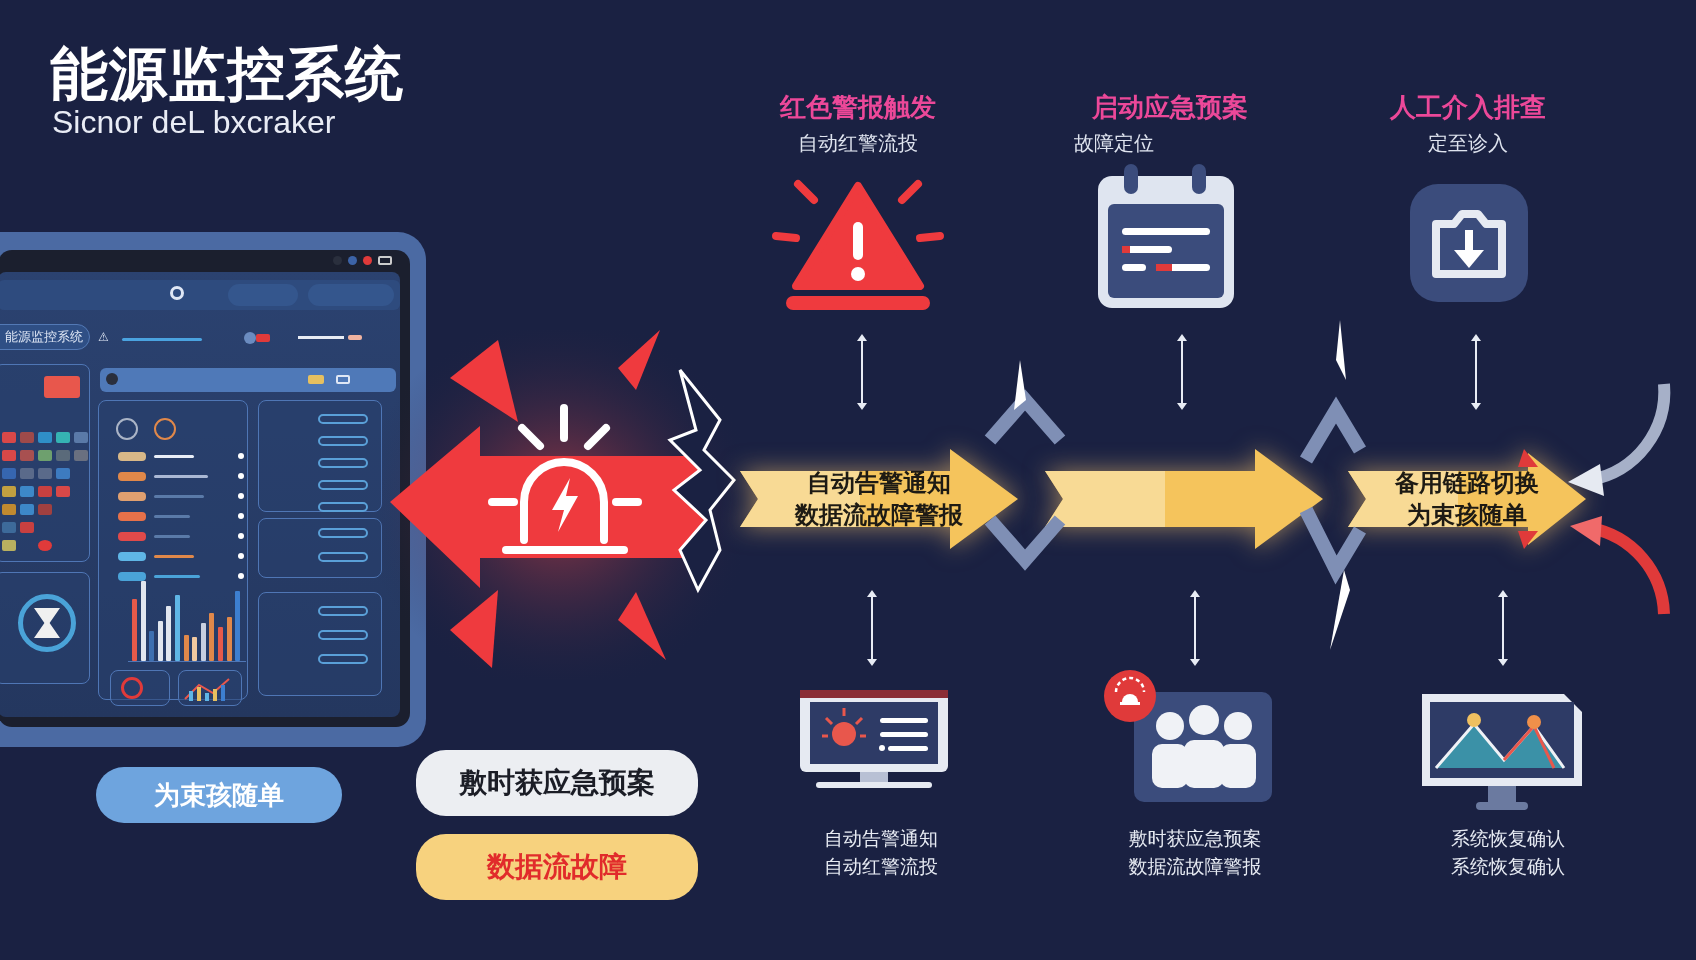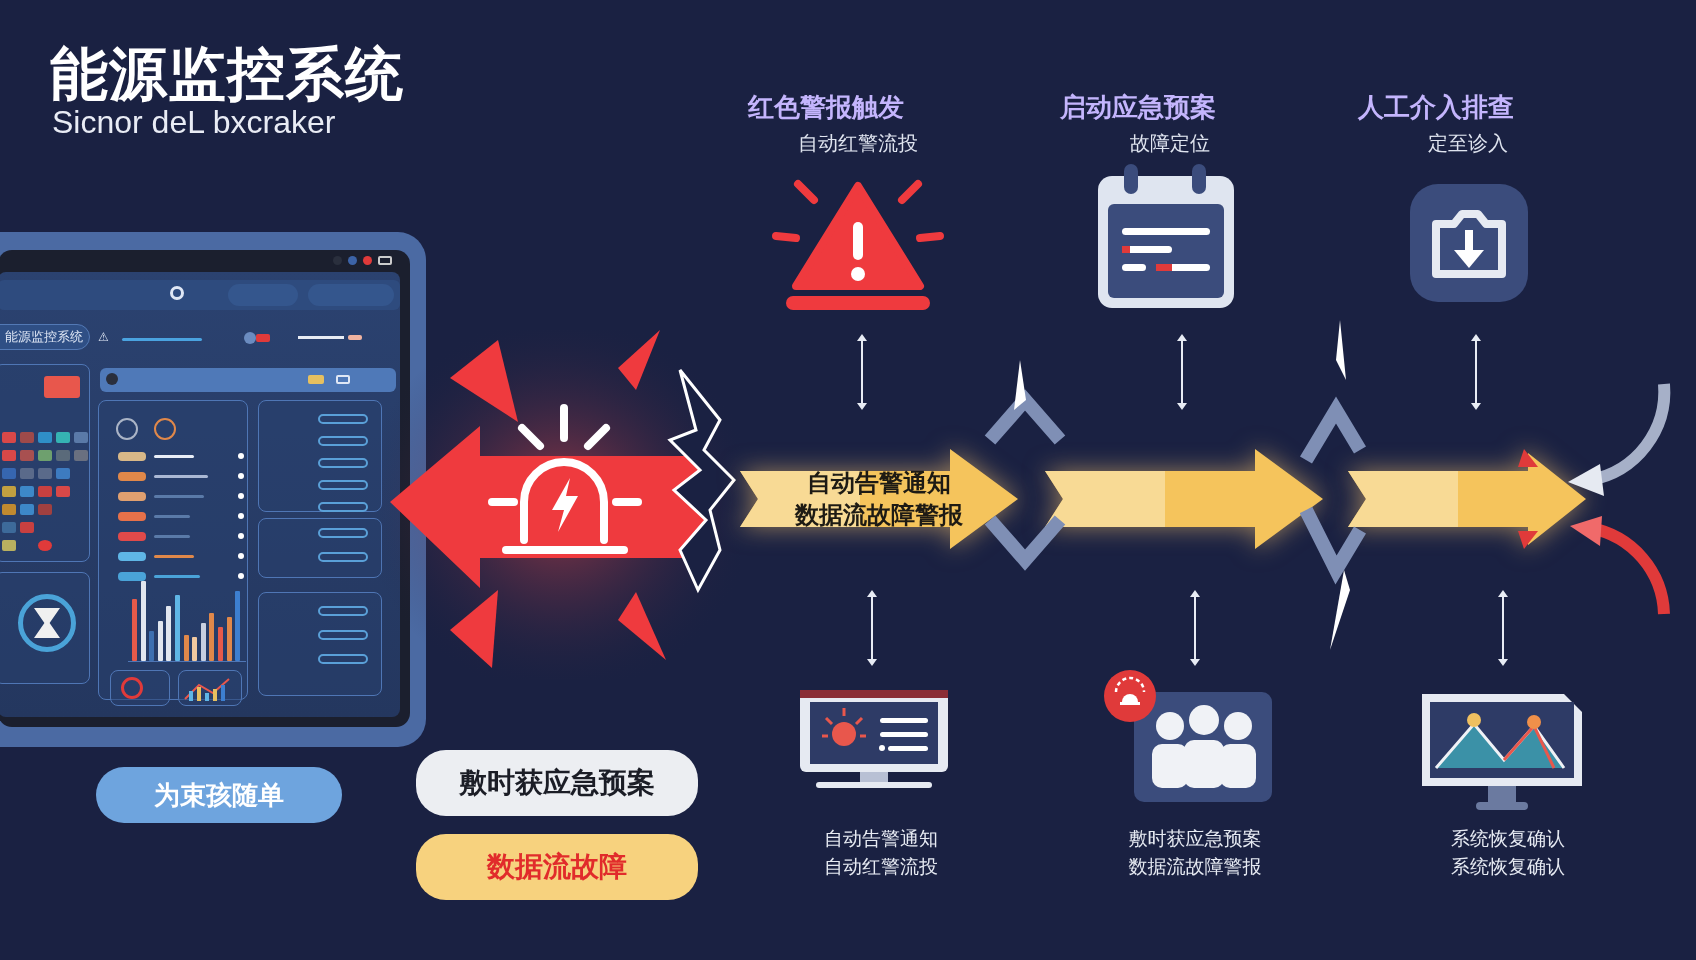--- a/index.html
+++ b/index.html
@@ -33,21 +33,21 @@
   .pill-white{left:416px;top:750px;width:282px;height:66px;background:#eceef2;font-size:28px;color:#1b1d26}
   .pill-yellow{left:416px;top:834px;width:282px;height:66px;background:#f7d27e;font-size:28px;color:#e12b2b}
   
   .flow{position:absolute;height:100px;display:flex;align-items:center;justify-content:center;text-align:center;font-size:24px;font-weight:bold;color:#1d1a14;line-height:32px;filter:drop-shadow(0 0 12px rgba(255,200,110,.55))}
   .flow-1{left:740px;top:449px;width:278px}
   .flow-2{left:1045px;top:449px;width:278px}
   .flow-3{left:1348px;top:449px;width:238px}
   .flow svg{position:absolute;left:0;top:0;width:100%;height:100%}
   .flow span{position:relative;z-index:1}
   
-  .step-h{position:absolute;font-size:26px;font-weight:bold;color:#c4b5fd;text-align:left;width:220px}
+  .step-h{position:absolute;font-size:26px;font-weight:bold;color:#ec4899;text-align:center;width:220px}
   .step-s{position:absolute;font-size:20px;color:#dfe4ef;text-align:center;width:220px}
   .vline{position:absolute;width:2px;background:#e8ecf4}
   .vline:before,.vline:after{content:"";position:absolute;left:-4px;border-left:5px solid transparent;border-right:5px solid transparent}
   .vline:before{top:-2px;border-bottom:7px solid #e8ecf4}
   .vline:after{bottom:-2px;border-top:7px solid #e8ecf4}
   .bot-s{position:absolute;font-size:19px;color:#e6eaf2;text-align:center;width:230px;line-height:28px}
 </style>
 </head>
 <body>
 
@@ -221,21 +221,21 @@
     <line x1="6" y1="58" x2="26" y2="60"></line>
       <line x1="170" y1="58" x2="150" y2="60"></line>
   </g>
   <polygon points="88,8 150,108 26,108" fill="#ef3a3e" stroke="#ef3a3e" stroke-width="8" stroke-linejoin="round"></polygon>
   <rect x="83" y="44" width="10" height="38" rx="5" fill="#fff"></rect>
   <circle cx="88" cy="96" r="7" fill="#fff"></circle>
   <rect x="16" y="118" width="144" height="14" rx="7" fill="#ef3a3e"></rect>
 </svg>
 
 <div class="step-h" style="left:1060px;top:90px">启动应急预案</div>
-<div class="step-s" style="left:1060px;top:130px">故障定位</div>
+<div class="step-s" style="left:1004px;top:130px">故障定位</div>
 <svg class="abs" style="left:1096px;top:164px;width:140px;height:146px" viewBox="0 0 140 146">
   <rect x="2" y="12" width="136" height="132" rx="14" fill="#dfe5f0"></rect>
   <rect x="12" y="40" width="116" height="94" rx="6" fill="#3b4c7c"></rect>
   <rect x="28" y="0" width="14" height="30" rx="7" fill="#3b4c7c"></rect>
   <rect x="96" y="0" width="14" height="30" rx="7" fill="#3b4c7c"></rect>
   <rect x="26" y="64" width="88" height="7" rx="3.5" fill="#fff"></rect>
   <rect x="26" y="82" width="50" height="7" rx="3.5" fill="#fff"></rect>
     <rect x="26" y="82" width="8" height="7" fill="#e03a3a"></rect>
   <rect x="26" y="100" width="24" height="7" rx="3.5" fill="#fff"></rect>
     <rect x="60" y="100" width="54" height="7" rx="3.5" fill="#fff"></rect>
@@ -271,20 +271,21 @@
       <polygon points="0,22 120,22 120,78 0,78 18,50" fill="#fae4ae" opacity=".7"></polygon>
     </svg>
 </div>
 <div class="flow flow-3">
   <svg viewBox="0 0 238 100" preserveAspectRatio="none">
       <polygon points="0,22 180,22 180,4 238,50 180,96 180,78 0,78 18,50" fill="#f5c45c"></polygon>
       <polygon points="0,22 110,22 110,78 0,78 18,50" fill="#fae4ae" opacity=".7"></polygon>
       <polygon points="176,0 190,18 170,18" fill="#e03a3a"></polygon>
       <polygon points="176,100 190,82 170,82" fill="#e03a3a"></polygon>
     </svg>
+  <span><span>备用链路切换</span><br><span>为束孩随单</span></span>
 </div>
 
 <svg class="abs" style="left:980px;top:360px;width:90px;height:240px" viewBox="0 0 90 240">
   <path d="M10 80 L45 40 L80 80" fill="none" stroke="#7f8fb5" stroke-width="14"></path>
   <path d="M10 160 L45 200 L80 160" fill="none" stroke="#7f8fb5" stroke-width="14"></path>
   <polygon points="40,0 46,40 34,50" fill="#fff"></polygon>
 </svg>
 <svg class="abs" style="left:1300px;top:320px;width:70px;height:330px" viewBox="0 0 70 330">
   <path d="M6 140 L36 90 L60 130" fill="none" stroke="#7f8fb5" stroke-width="14"></path>
   <path d="M6 190 L36 250 L60 210" fill="none" stroke="#7f8fb5" stroke-width="14"></path>

